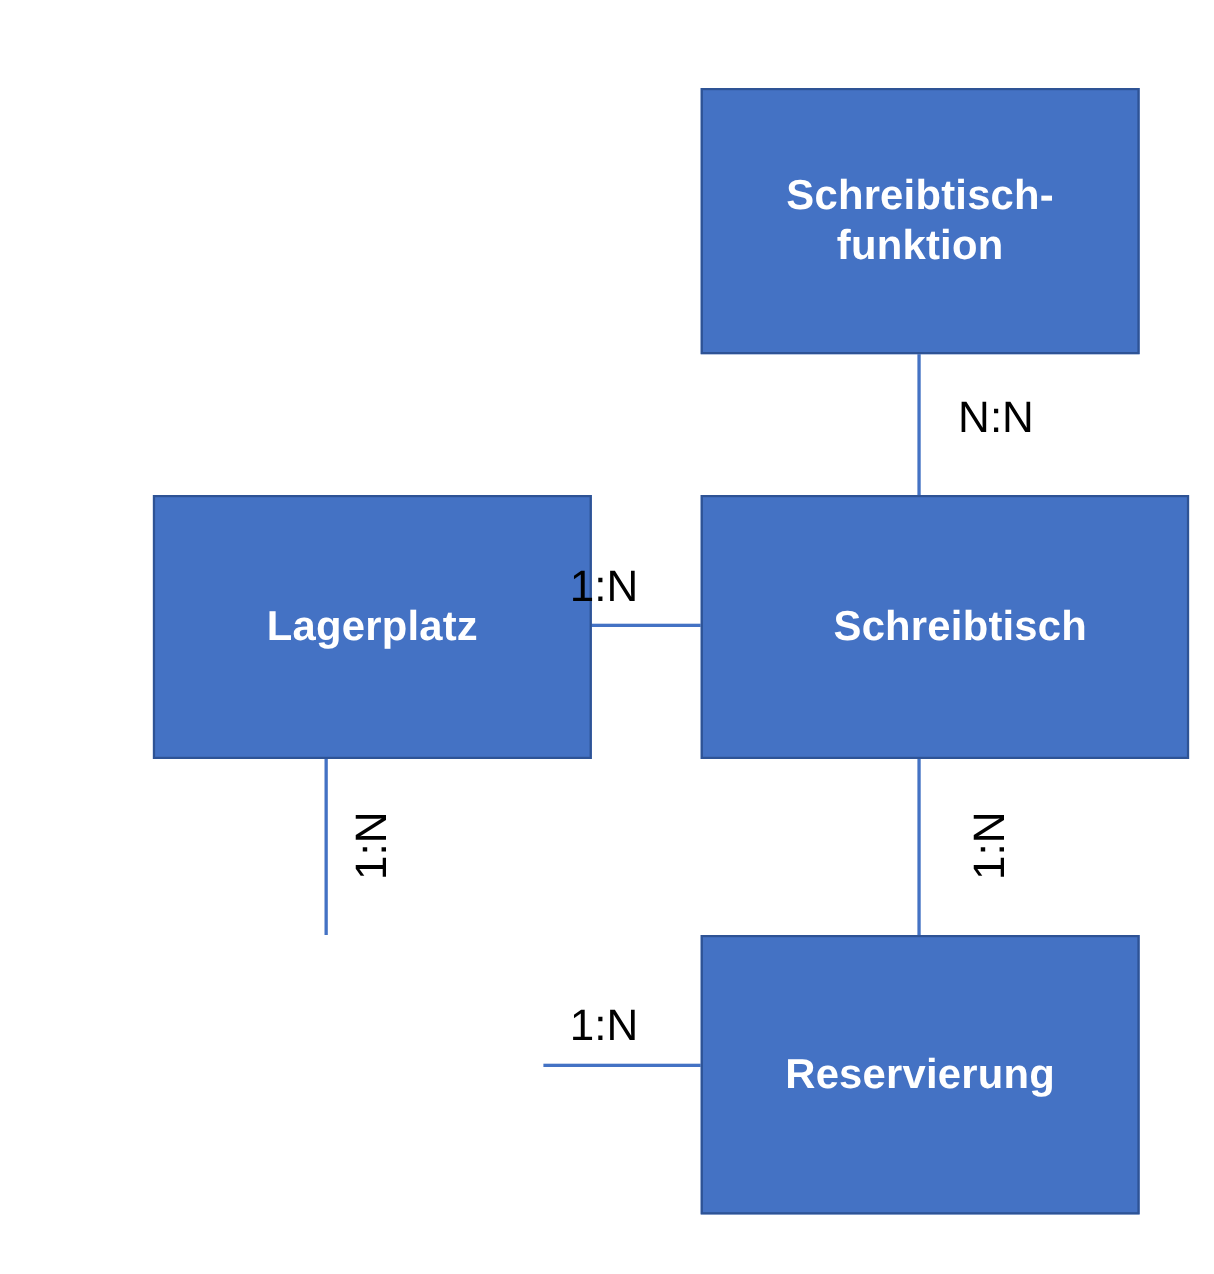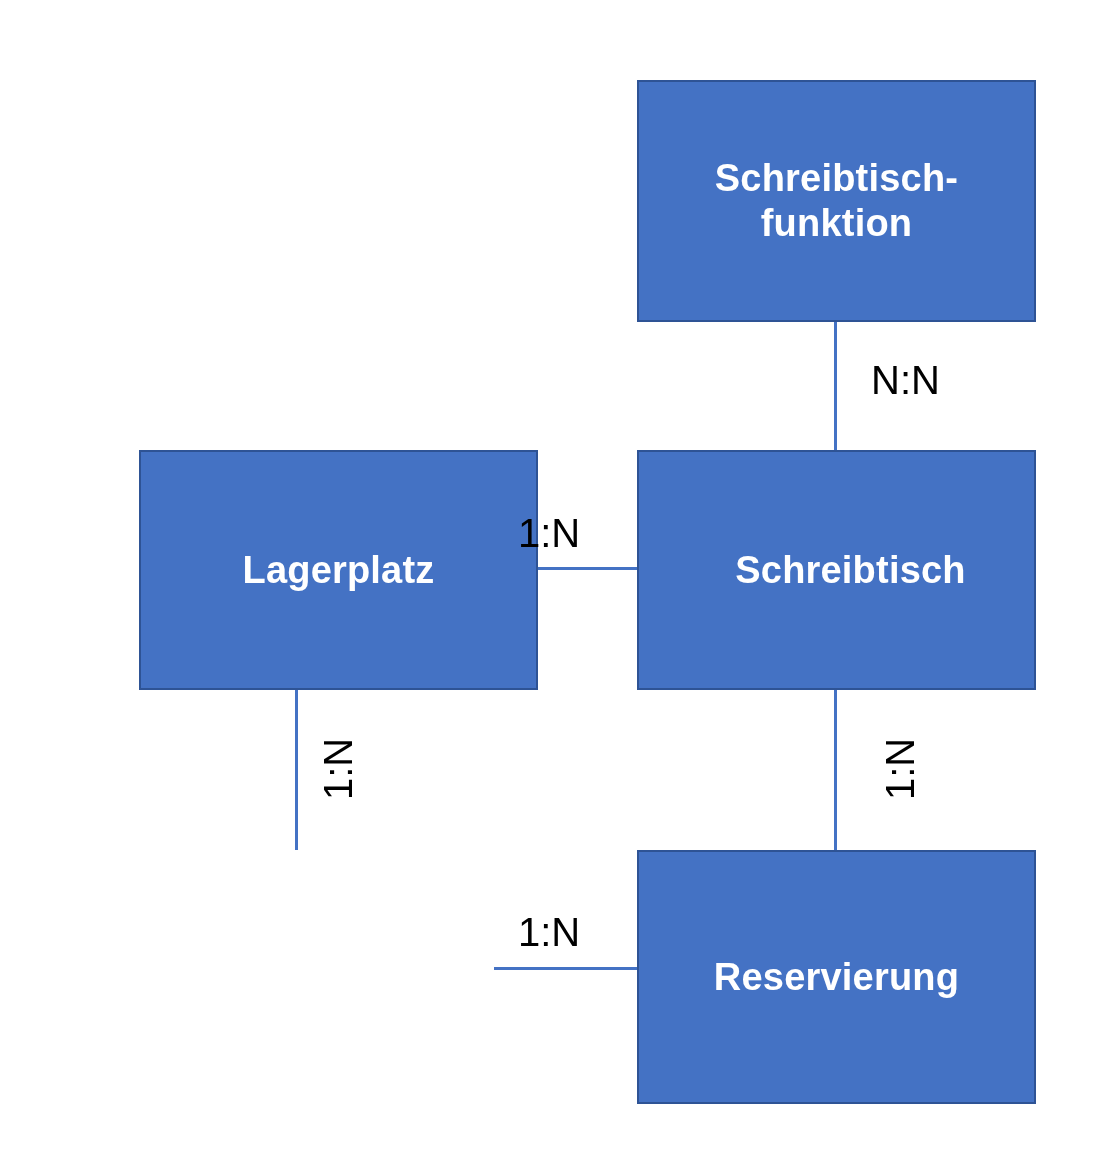--- a/index.html
+++ b/index.html
@@ -34,21 +34,21 @@
     font-size: 38px;
     font-weight: 700;
     line-height: 1.18;
     letter-spacing: 0.2px;
     white-space: pre-line;
   }
 
   
   #box-schreibtischfunktion { left: 637px; top: 80px;  width: 399px; height: 242px; }
   #box-lagerplatz           { left: 95px;  top: 450px; width: 399px; height: 240px; margin-left: 44px; }
-  #box-schreibtisch         { left: 637px; top: 450px; width: 399px; height: 240px; padding-left: 28px; }
+  #box-schreibtisch         { left: 637px; top: 450px; width: 444px; height: 240px; padding-left: 28px; }
   #box-benutzer             { left: 95px;  top: 850px; width: 399px; height: 237px; }
   #box-reservierung         { left: 637px; top: 850px; width: 399px; height: 254px; }
 
   
   .connector-v {
     position: absolute;
     width: 3px;
     background: #4472C4;
   }
   .connector-h {

